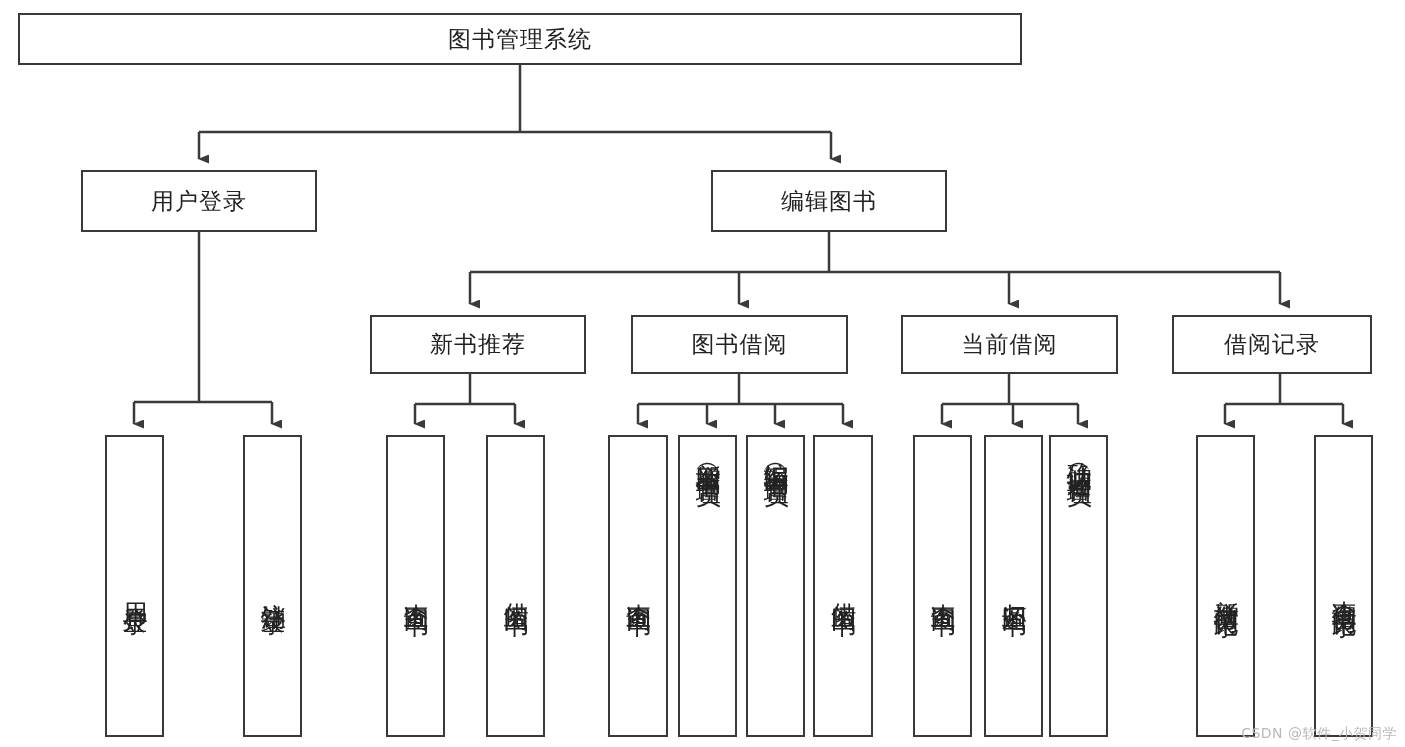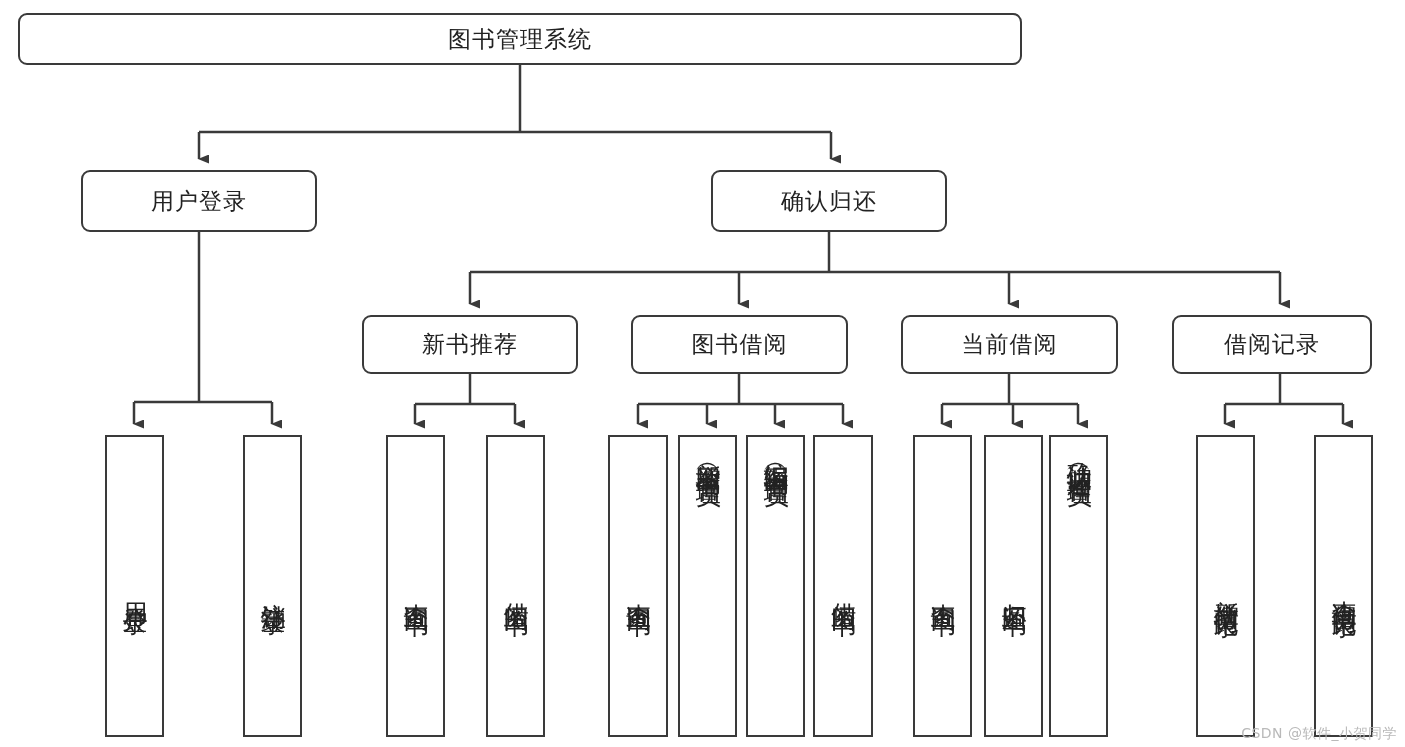--- a/index.html
+++ b/index.html
@@ -16,21 +16,20 @@
     box-sizing:border-box;
     background:#ffffff;
     border:2.5px solid #3a3a3a;
     display:flex;align-items:center;justify-content:center;
     color:#222222;
     z-index:2;
   }
   .node.h{ 
     font-size:23px;
     letter-spacing:1px;
-    border-radius:9px;
   }
   .node.root{font-size:23px;}
   .node.v{ 
     align-items:flex-start;
     justify-content:center;
     padding-top:6px;
   }
   .vtext{
     writing-mode:vertical-rl;
     text-orientation:upright;
@@ -107,24 +106,24 @@
   </svg>
 
   <div class="node h root" style="left:18px;top:13px;width:1004px;height:52px;">
     <span>图书管理系统</span>
   </div>
 
   <div class="node h" style="left:81px;top:170px;width:236px;height:62px;">
     <span>用户登录</span>
   </div>
   <div class="node h" style="left:711px;top:170px;width:236px;height:62px;">
-    <span>确认归还</span>
+    <span>编辑图书</span>
   </div>
 
-  <div class="node h" style="left:362px;top:315px;width:216px;height:59px;">
+  <div class="node h" style="left:370px;top:315px;width:216px;height:59px;">
     <span>新书推荐</span>
   </div>
   <div class="node h" style="left:631px;top:315px;width:217px;height:59px;">
     <span>图书借阅</span>
   </div>
   <div class="node h" style="left:901px;top:315px;width:217px;height:59px;font-family:Liberation Serif, serif;">
     <span>当前借阅</span>
   </div>
   <div class="node h" style="left:1172px;top:315px;width:200px;height:59px;">
     <span>借阅记录</span>

